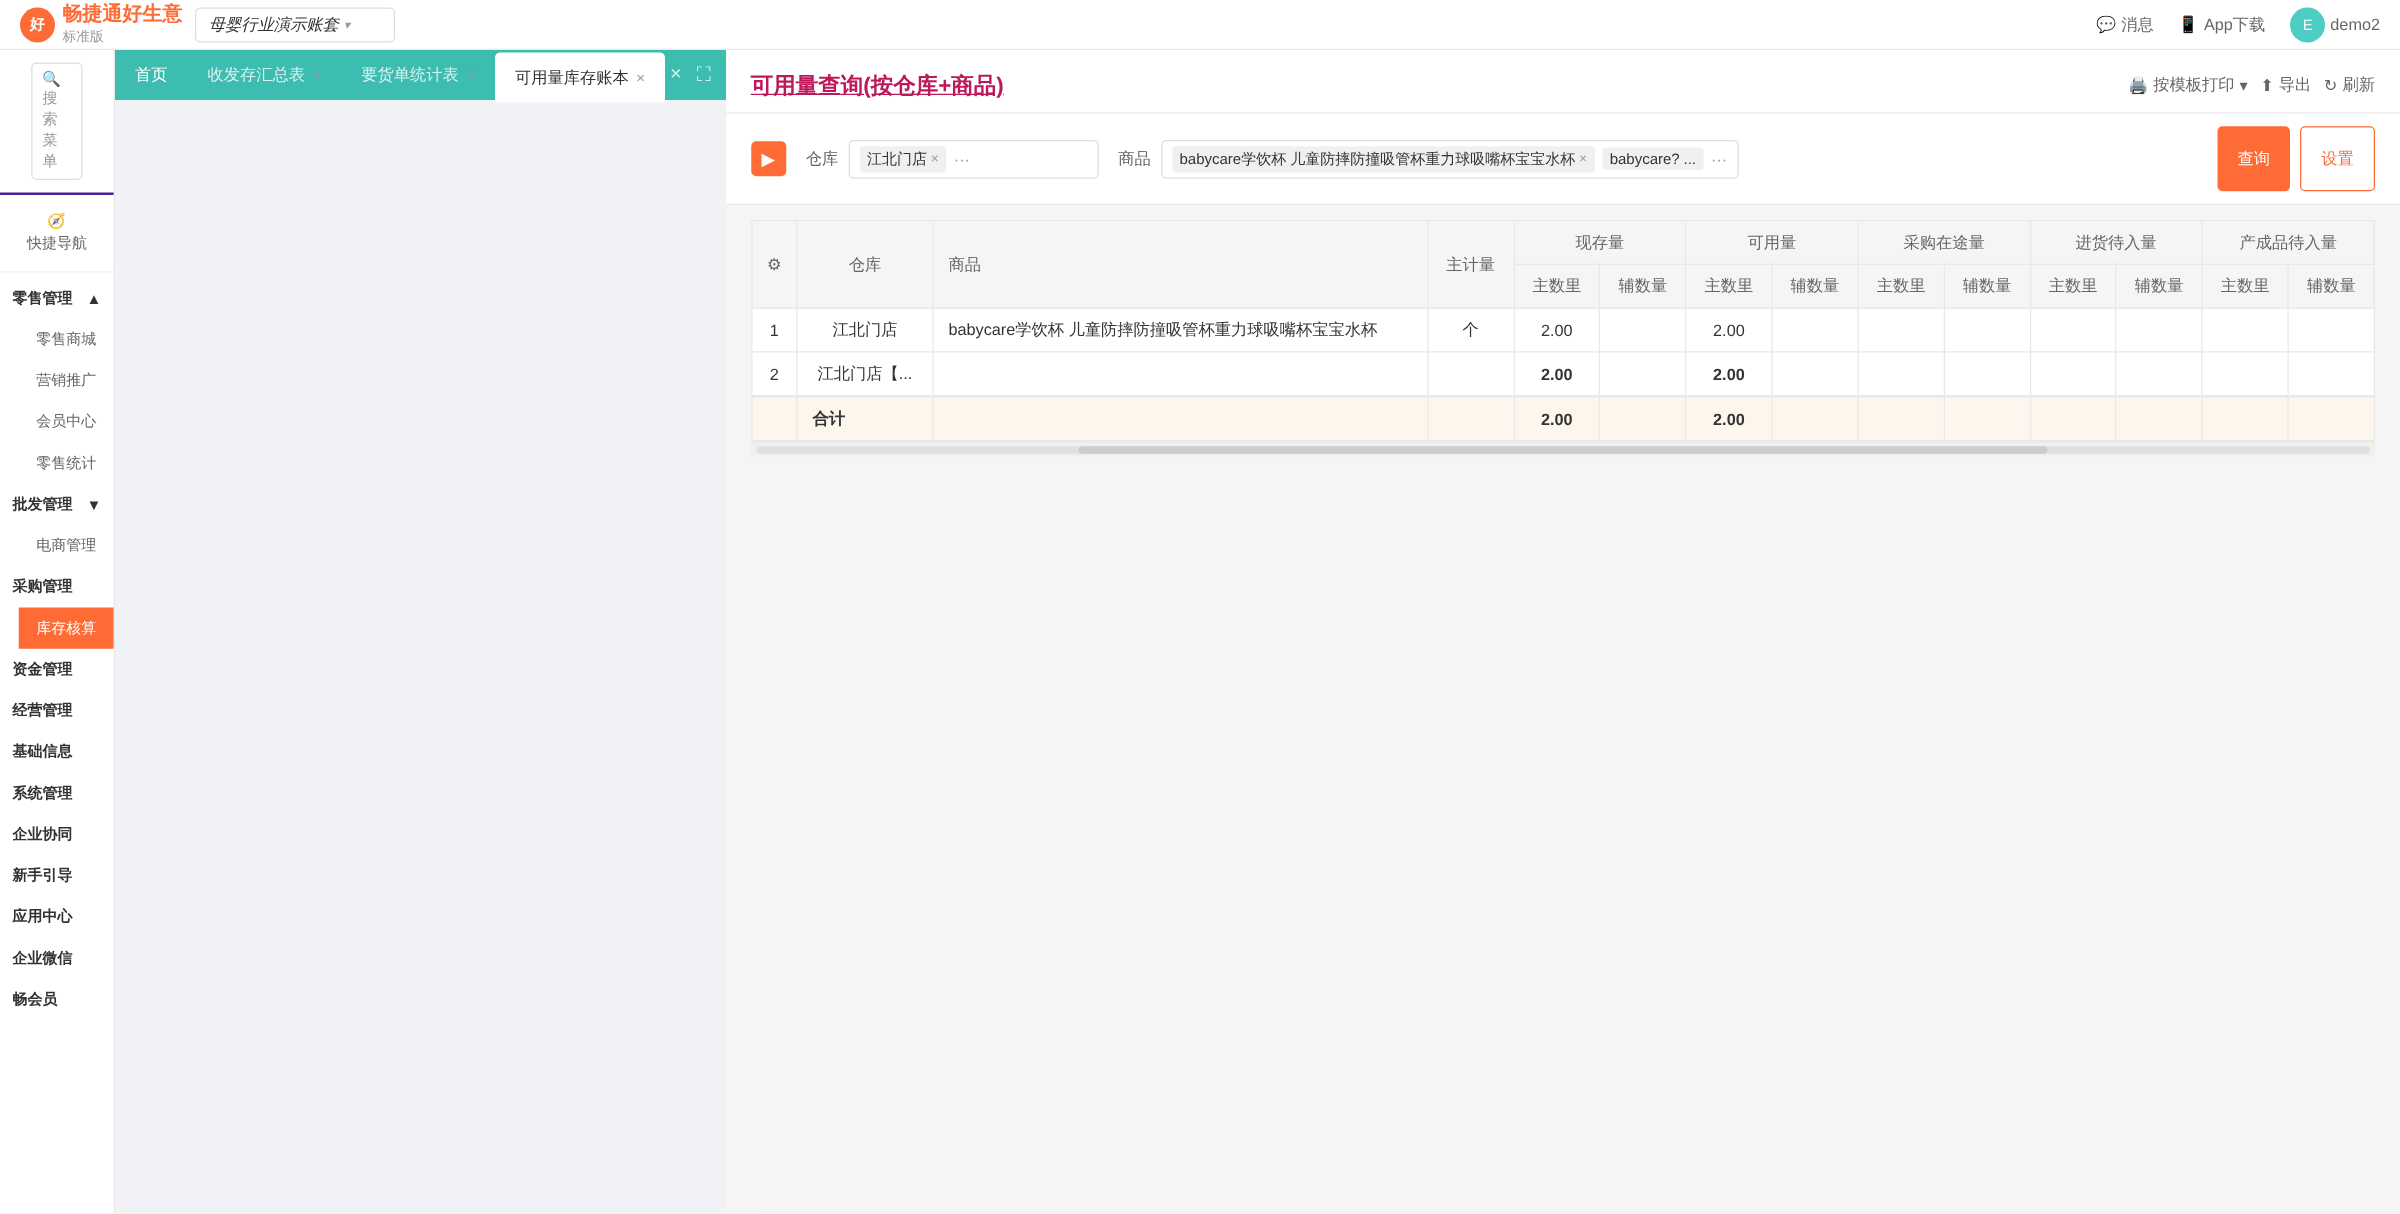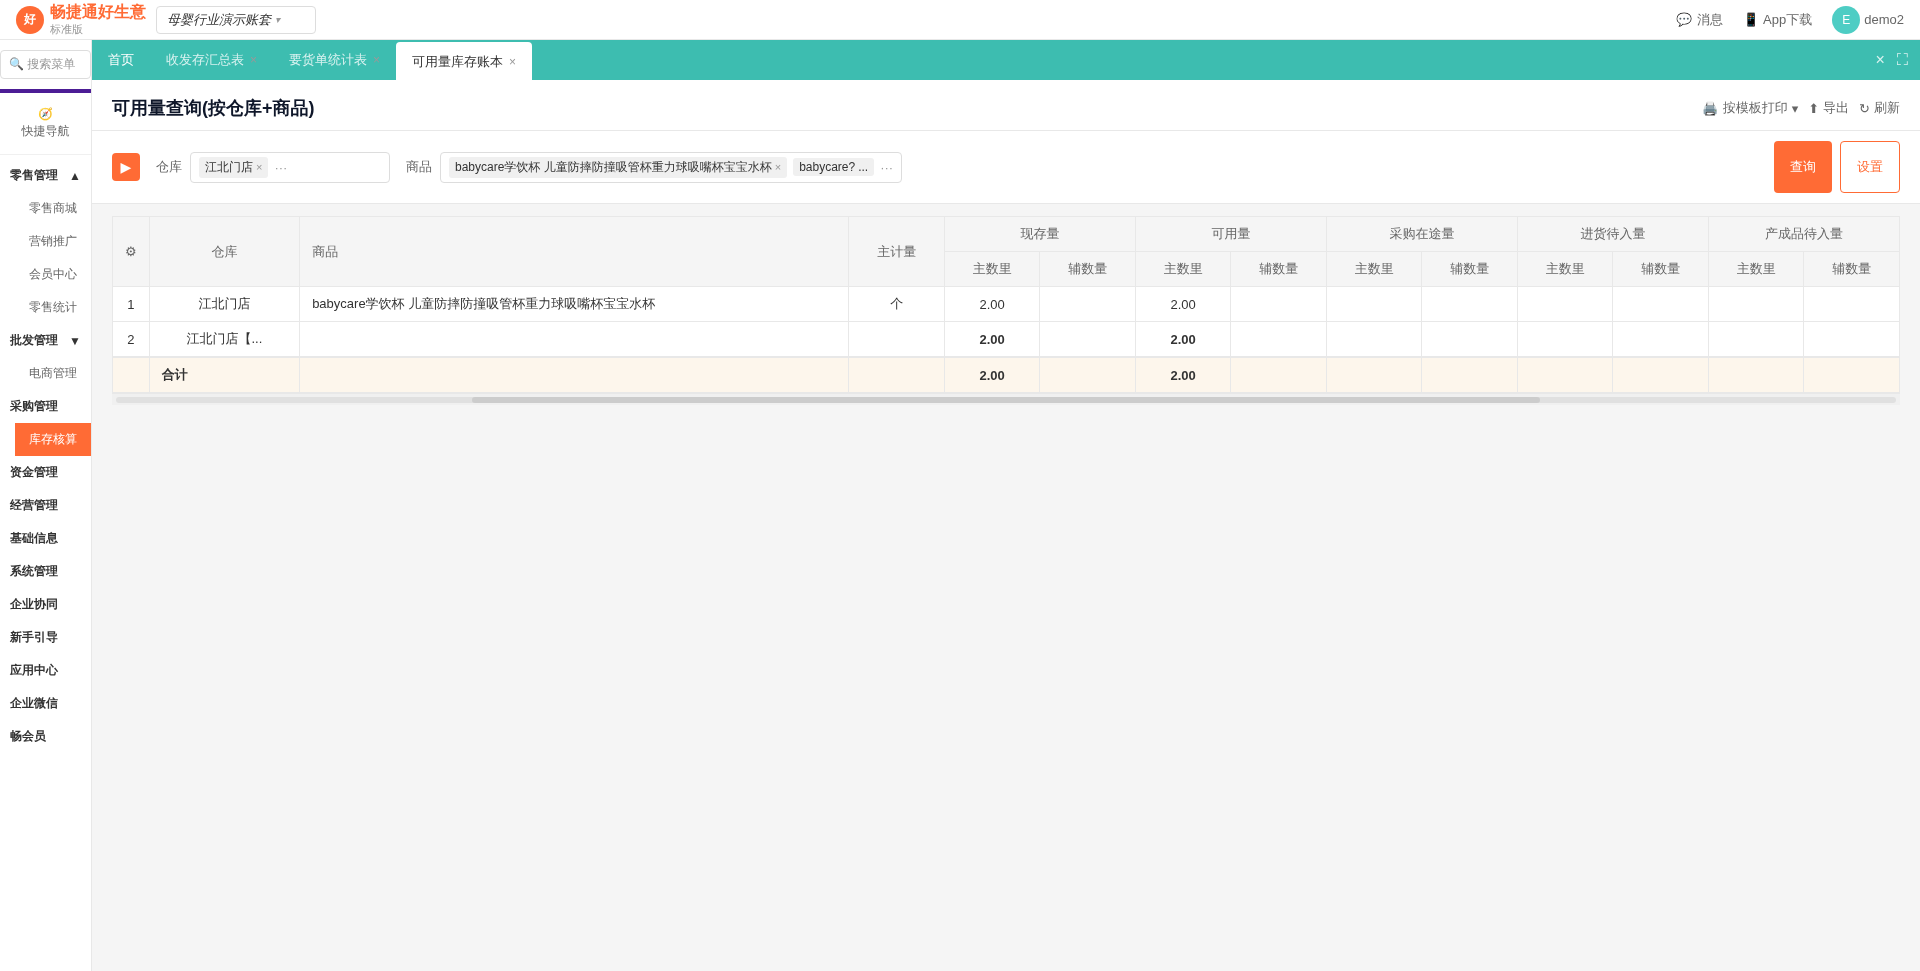--- a/index.html
+++ b/index.html
@@ -17,48 +17,48 @@
     .store-selector .arrow { color: #999; font-size: 10px; }
     .top-bar-right { display: flex; align-items: center; gap: 20px; }
     .top-right-item { display: flex; align-items: center; gap: 4px; color: #666; font-size: 13px; cursor: pointer; }
     .avatar { width: 28px; height: 28px; background: #4ecdc4; border-radius: 50%; display: flex; align-items: center; justify-content: center; color: white; font-size: 12px; }
 
     
     .main-layout { display: flex; flex: 1; overflow: hidden; }
 
     
     .sidebar { width: 92px; background: #fff; border-right: 1px solid #e8e8e8; display: flex; flex-direction: column; overflow-y: auto; flex-shrink: 0; }
-    .sidebar-search { padding: 10px 0; border-bottom: 4px solid #4c1d95; }
+    .sidebar-search { padding: 10px 25px; border-bottom: 2px solid #4c1d95; }
     .sidebar-search-btn { width: 100%; background: none; border: 1px solid #ddd; border-radius: 4px; padding: 5px 8px; font-size: 12px; color: #999; cursor: pointer; text-align: left; }
     .sidebar-nav { padding: 6px 0; border-bottom: 1px solid #f0f0f0; }
     .sidebar-nav-item { display: flex; flex-direction: column; align-items: center; padding: 8px 4px; cursor: pointer; color: #666; font-size: 12px; gap: 2px; }
     .sidebar-section { padding: 4px 0; }
     .sidebar-group { }
     .sidebar-group-header { display: flex; align-items: center; justify-content: space-between; padding: 8px 10px; cursor: pointer; color: #333; font-size: 12px; font-weight: bold; }
     .sidebar-item { padding: 8px 10px; cursor: pointer; color: #666; font-size: 12px; text-align: center; margin-left: 15px; }
     .sidebar-item.active { background: #ff6b35; color: #fff; border-radius: 0; }
 
     
-    .content-area { flex: 1; display: flex; flex-direction: column; overflow: hidden; }
+    .content-area { flex: 1; display: flex; flex-direction: row; overflow: hidden; }
 
     
     .tab-bar { background: #3dbdb0; display: flex; align-items: center; padding: 0; height: 40px; flex-shrink: 0; }
     .tab-item { display: flex; align-items: center; padding: 0 16px; height: 40px; cursor: pointer; font-size: 13px; color: rgba(255,255,255,0.8); position: relative; gap: 6px; white-space: nowrap; }
     .tab-item.home { color: white; font-weight: 500; }
     .tab-item.active { background: #fff; color: #333; border-radius: 4px 4px 0 0; margin-top: 4px; }
     .tab-close { color: #999; font-size: 12px; cursor: pointer; line-height: 1; }
     .tab-bar-end { margin-left: auto; display: flex; align-items: center; gap: 4px; padding-right: 8px; }
     .tab-bar-end-btn { color: rgba(255,255,255,0.8); cursor: pointer; font-size: 16px; padding: 4px; }
 
     
     .page-content { flex: 1; overflow-y: auto; background: #f5f5f5; display: flex; flex-direction: column; }
 
     
     .page-header { background: #fff; padding: 16px 20px 10px; border-bottom: 1px solid #e8e8e8; display: flex; align-items: center; justify-content: space-between; flex-shrink: 0; }
-    .page-title { font-size: 18px; font-weight: bold; color: #0f172a; }
+    .page-title { font-size: 18px; font-weight: bold; color: #be185d; text-decoration: underline; }
     .page-actions { display: flex; align-items: center; gap: 10px; }
     .page-action-btn { display: flex; align-items: center; gap: 4px; color: #666; font-size: 13px; cursor: pointer; background: none; border: none; }
 
     
     .filter-bar { background: #fff; padding: 10px 20px; border-bottom: 1px solid #e8e8e8; display: flex; align-items: center; gap: 16px; flex-shrink: 0; }
     .filter-toggle { width: 28px; height: 28px; background: #ff6b35; border-radius: 4px; display: flex; align-items: center; justify-content: center; color: white; cursor: pointer; font-size: 14px; }
     .filter-group { display: flex; align-items: center; gap: 8px; }
     .filter-label { color: #666; font-size: 13px; white-space: nowrap; }
     .filter-input { border: 1px solid #ddd; border-radius: 4px; padding: 4px 8px; font-size: 13px; display: flex; align-items: center; gap: 6px; min-width: 200px; background: #fff; }
     .filter-tag { background: #f0f0f0; border-radius: 3px; padding: 2px 6px; font-size: 12px; color: #333; display: flex; align-items: center; gap: 3px; }

